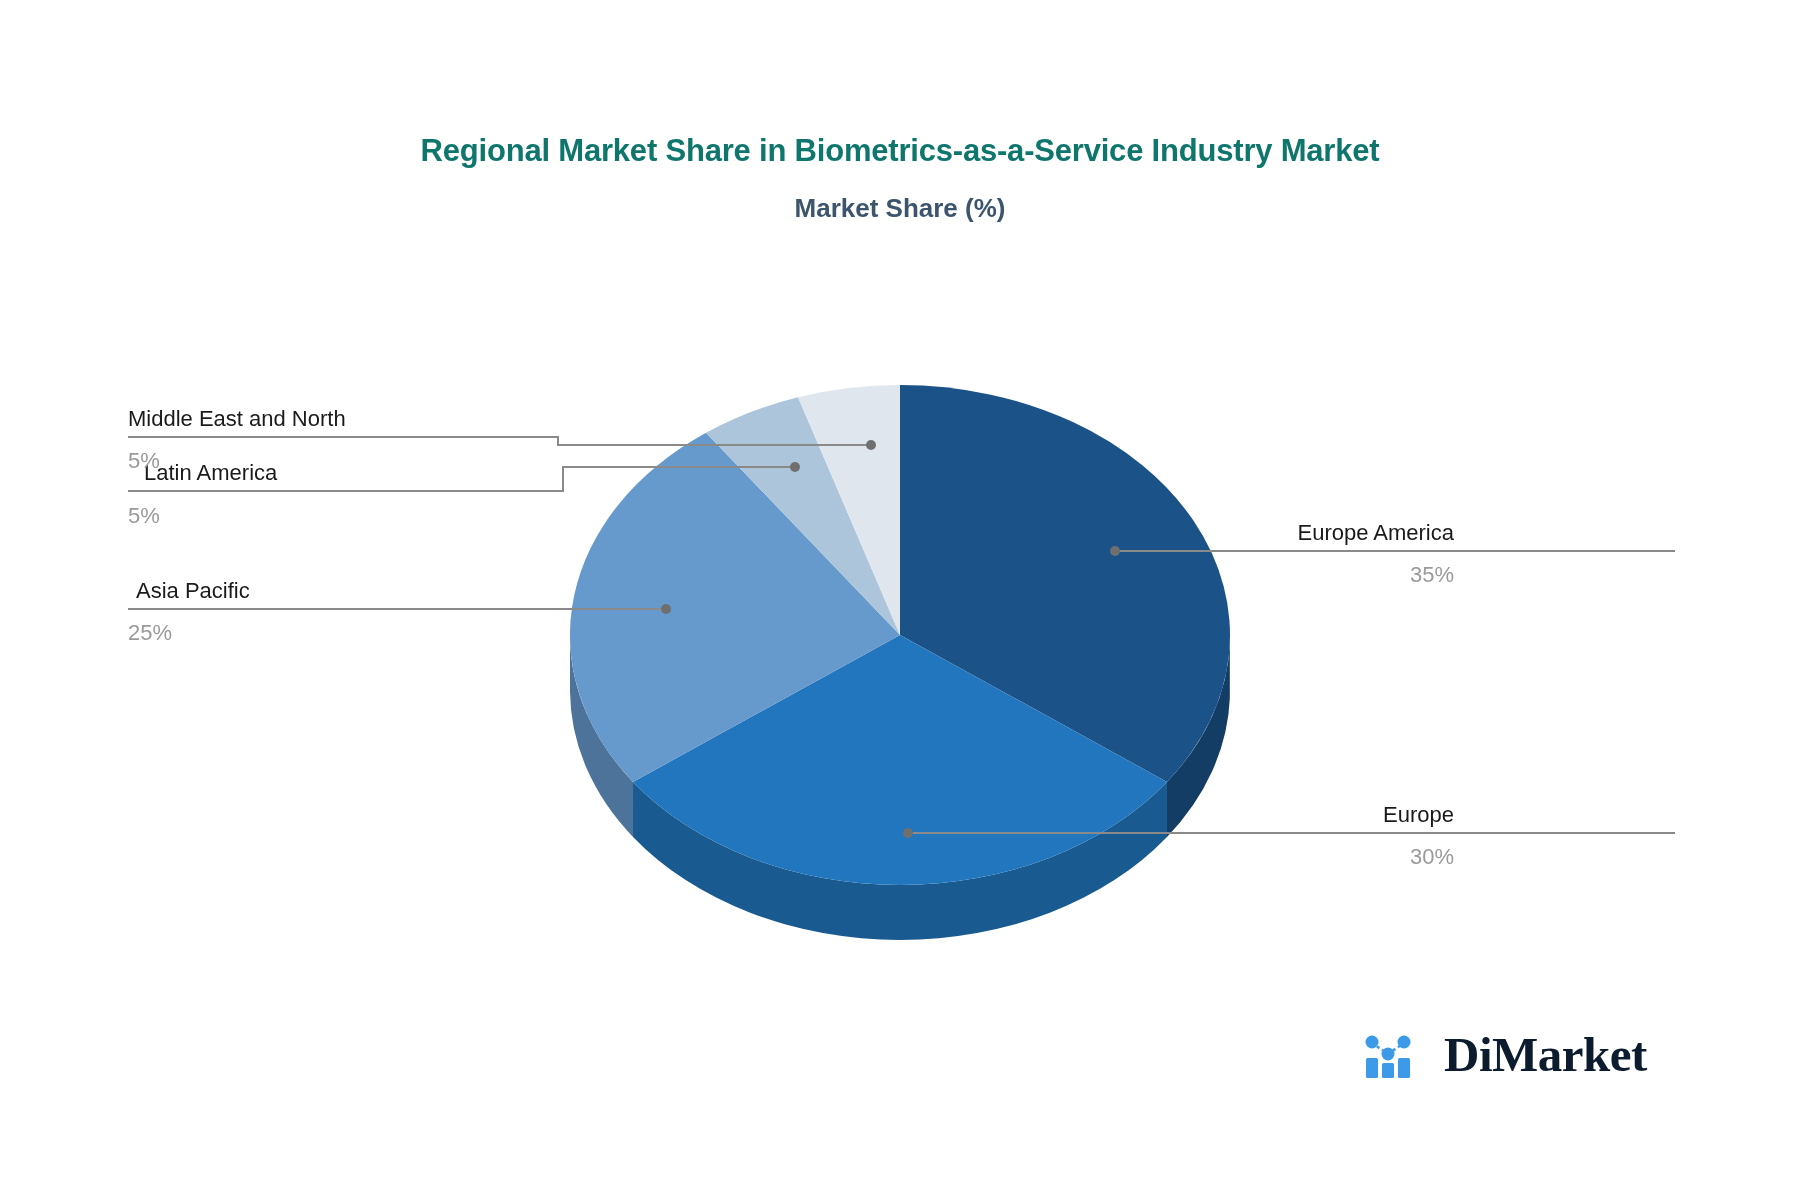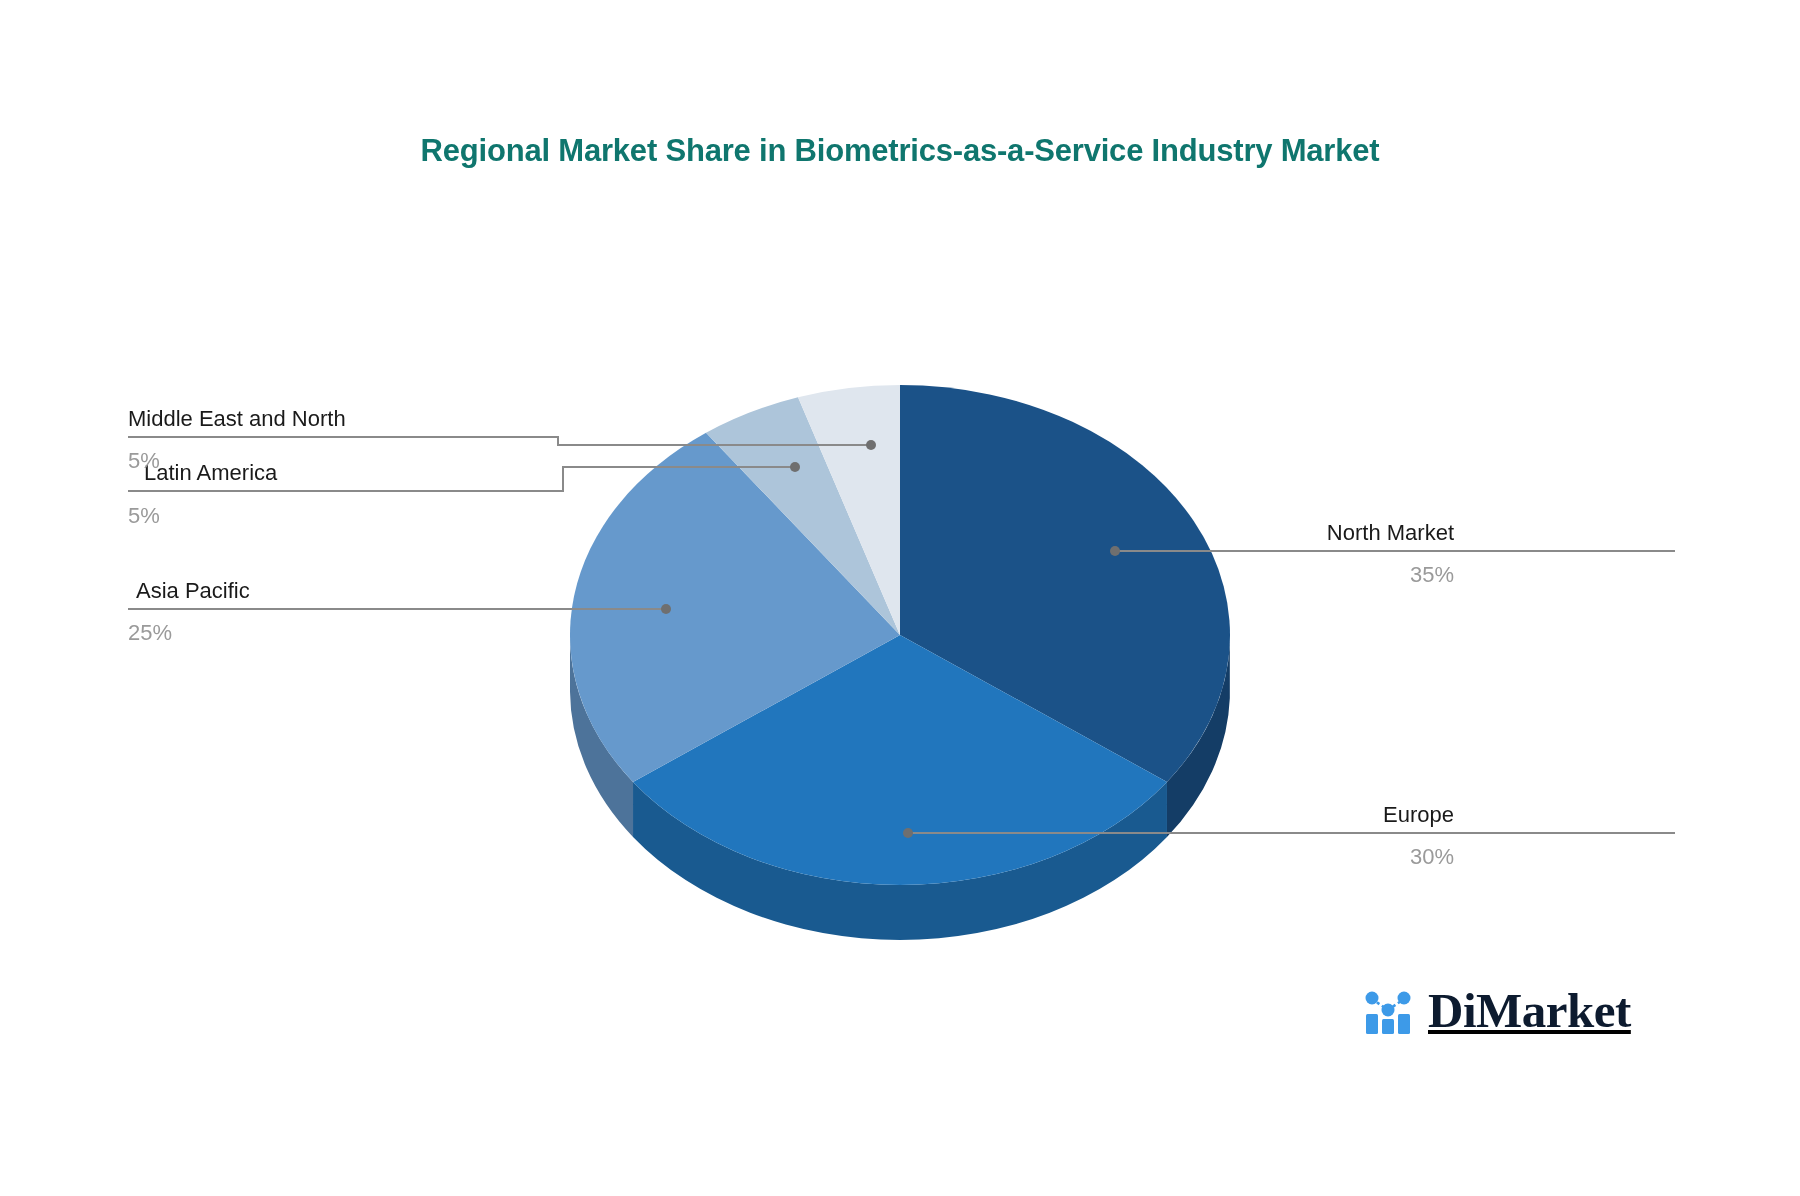--- a/index.html
+++ b/index.html
@@ -56,41 +56,41 @@
   .pct {
     position: absolute;
     font-size: 22px;
     color: #9a9a9a;
     white-space: nowrap;
   }
   .lbl-right, .pct-right { text-align: right; }
   .logo {
     position: absolute;
     left: 1360px;
-    top: 984px;
+    top: 1028px;
     display: flex;
     align-items: center;
-    gap: 12px;
-    text-decoration: underline;
+    gap: 28px;
   }
   .logo-text {
     font-family: "Liberation Serif", serif;
     font-size: 49px;
     font-weight: bold;
     color: #0d1b2f;
     letter-spacing: -0.5px;
     line-height: 1;
   }
 </style>
 </head>
 <body>
 
 <div id="chart-root">
 
   <div class="title">Regional Market Share in Biometrics-as-a-Service Industry Market</div>
+  <div class="subtitle">Market Share (%)</div>
 
   <svg id="pie-svg" viewBox="0 0 1800 1196">
 
     <g>
         <path d="M 1229.8233138672008,643.179770705444 A 330,250 0 0 1 1166.9756081437326,781.9463130731183 L 1166.9756081437326,836.9463130731183 A 330,250 0 0 0 1229.8233138672008,698.179770705444 Z" fill="#143d66"></path>
         <path d="M 1166.9756081437326,781.9463130731183 A 330,250 0 0 1 633.0243918562674,781.9463130731183 L 633.0243918562674,836.9463130731183 A 330,250 0 0 0 1166.9756081437326,836.9463130731183 Z" fill="#195a90"></path>
         <path d="M 633.0243918562674,781.9463130731183 A 330,250 0 0 1 570.0070680508373,636.636234491838 L 570.0070680508373,691.636234491838 A 330,250 0 0 0 633.0243918562674,836.9463130731183 Z" fill="#4d739a"></path>
       </g>
 
     <g>
@@ -123,21 +123,21 @@
       <circle cx="666" cy="609" r="5" fill="#6f6f6f" stroke="none"></circle>
 
       <path d="M 795,467 L 563,467 L 563,491 L 128,491"></path>
       <circle cx="795" cy="467" r="5" fill="#6f6f6f" stroke="none"></circle>
 
       <path d="M 871,445 L 558,445 L 558,437 L 128,437"></path>
       <circle cx="871" cy="445" r="5" fill="#6f6f6f" stroke="none"></circle>
     </g>
   </svg>
 
-  <div class="lbl lbl-right" style="right:346px; top:520px;">North Market</div>
+  <div class="lbl lbl-right" style="right:346px; top:520px;">Europe America</div>
   <div class="pct pct-right" style="right:346px; top:562px;">35%</div>
 
   <div class="lbl lbl-right" style="right:346px; top:802px;">Europe</div>
   <div class="pct pct-right" style="right:346px; top:844px;">30%</div>
 
   <div class="lbl" style="left:136px; top:578px;">Asia Pacific</div>
   <div class="pct" style="left:128px; top:620px;">25%</div>
 
   <div class="lbl" style="left:128px; top:460px;margin-left:16px;">Latin America</div>
   <div class="pct" style="left:128px; top:503px;">5%</div>

